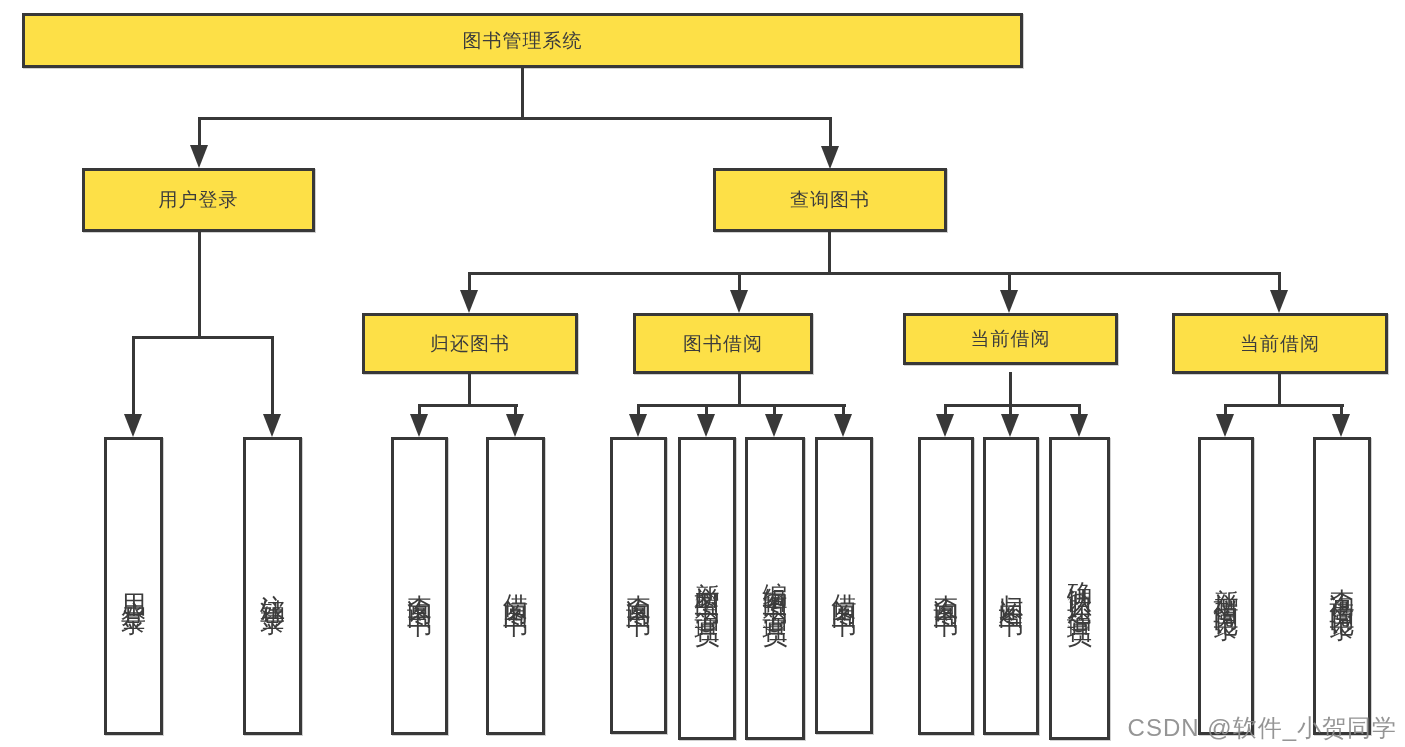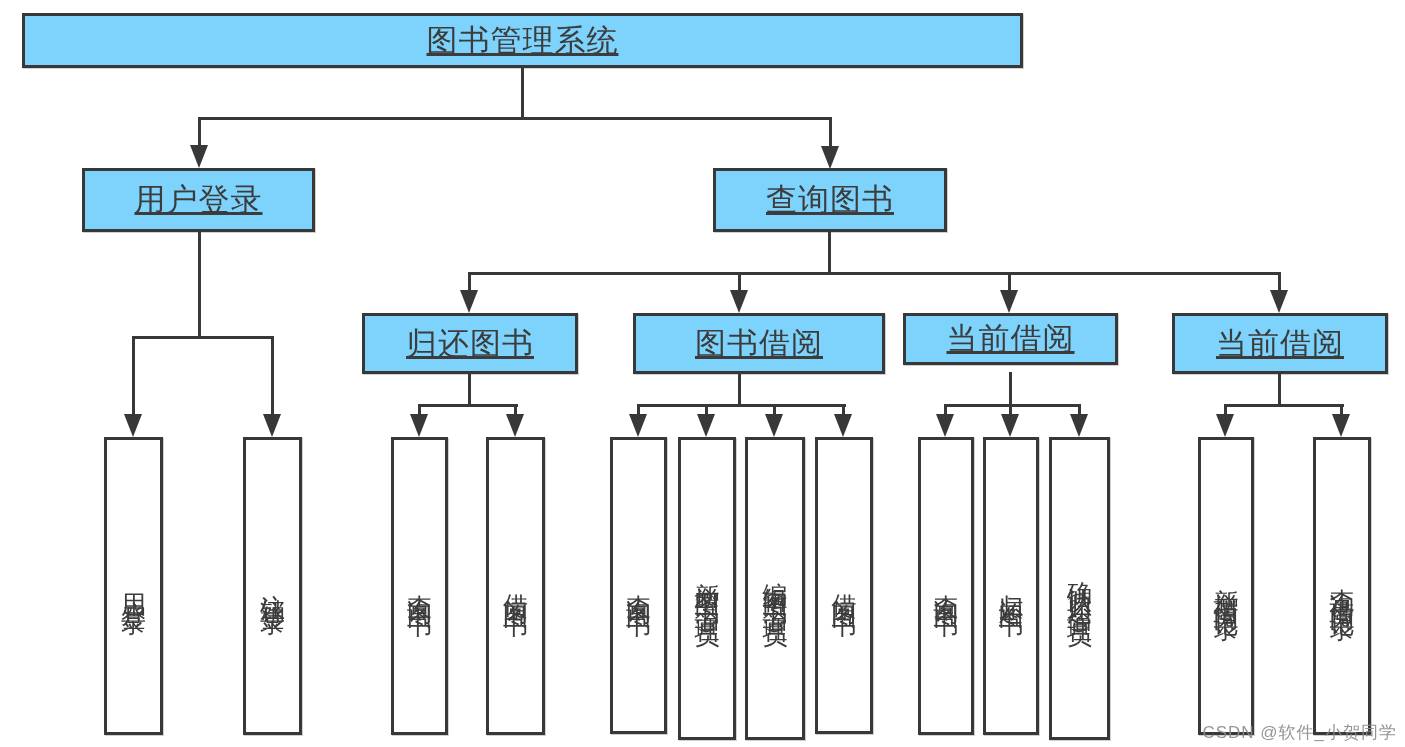--- a/index.html
+++ b/index.html
@@ -12,29 +12,28 @@
     width: 1405px;
     height: 747px;
     background: #ffffff;
     overflow: hidden;
     font-family: "Liberation Sans", "DejaVu Sans", sans-serif;
   }
   .box {
     position: absolute;
     box-sizing: border-box;
     border: 3px solid #383838;
-    background: #7dd3fc;
+    background: #fde047;
     color: #3c3c3c;
     display: flex;
     align-items: center;
     justify-content: center;
-    font-size: 31px;
+    font-size: 19px;
     letter-spacing: 1px;
     box-shadow: 1px 1px 0 rgba(0,0,0,0.18);
-    text-decoration: underline;
   }
   .vbox {
     position: absolute;
     box-sizing: border-box;
     border: 3px solid #383838;
     background: #ffffff;
     color: #3c3c3c;
     display: flex;
     align-items: center;
     justify-content: center;
@@ -56,21 +55,21 @@
     width: 0;
     height: 0;
     border-left: 9px solid transparent;
     border-right: 9px solid transparent;
     border-top: 23px solid #383838;
   }
   .watermark {
     position: absolute;
     right: 8px;
     bottom: 3px;
-    font-size: 17px;
+    font-size: 24px;
     letter-spacing: 1px;
     color: rgba(140, 140, 140, 0.92);
     z-index: 10;
     white-space: nowrap;
   }
 </style>
 </head>
 <body>
 
 <div id="canvas">
@@ -99,21 +98,21 @@
   <div class="vline" style="left:468px; top:272px; height:21px;"></div>
   <div class="arrow" style="left:460px; top:290px;"></div>
   <div class="vline" style="left:738px; top:272px; height:21px;"></div>
   <div class="arrow" style="left:730px; top:290px;"></div>
   <div class="vline" style="left:1008px; top:272px; height:21px;"></div>
   <div class="arrow" style="left:1000px; top:290px;"></div>
   <div class="vline" style="left:1278px; top:272px; height:21px;"></div>
   <div class="arrow" style="left:1270px; top:290px;"></div>
 
   <div class="box" style="left:362px; top:313px; width:216px; height:61px;">归还图书</div>
-  <div class="box" style="left:633px; top:313px; width:252px; height:61px;">图书借阅</div>
+  <div class="box" style="left:633px; top:313px; width:180px; height:61px;">图书借阅</div>
   <div class="box" style="left:903px; top:313px; width:215px; height:52px;">当前借阅</div>
   <div class="box" style="left:1172px; top:313px; width:216px; height:61px;">当前借阅</div>
 
   <div class="vline" style="left:468px; top:372px; height:35px;"></div>
   <div class="hline" style="left:418px; top:404px; width:100px;"></div>
   <div class="vline" style="left:418px; top:404px; height:14px;"></div>
   <div class="arrow" style="left:410px; top:414px;"></div>
   <div class="vline" style="left:514px; top:404px; height:14px;"></div>
   <div class="arrow" style="left:506px; top:414px;"></div>
 

